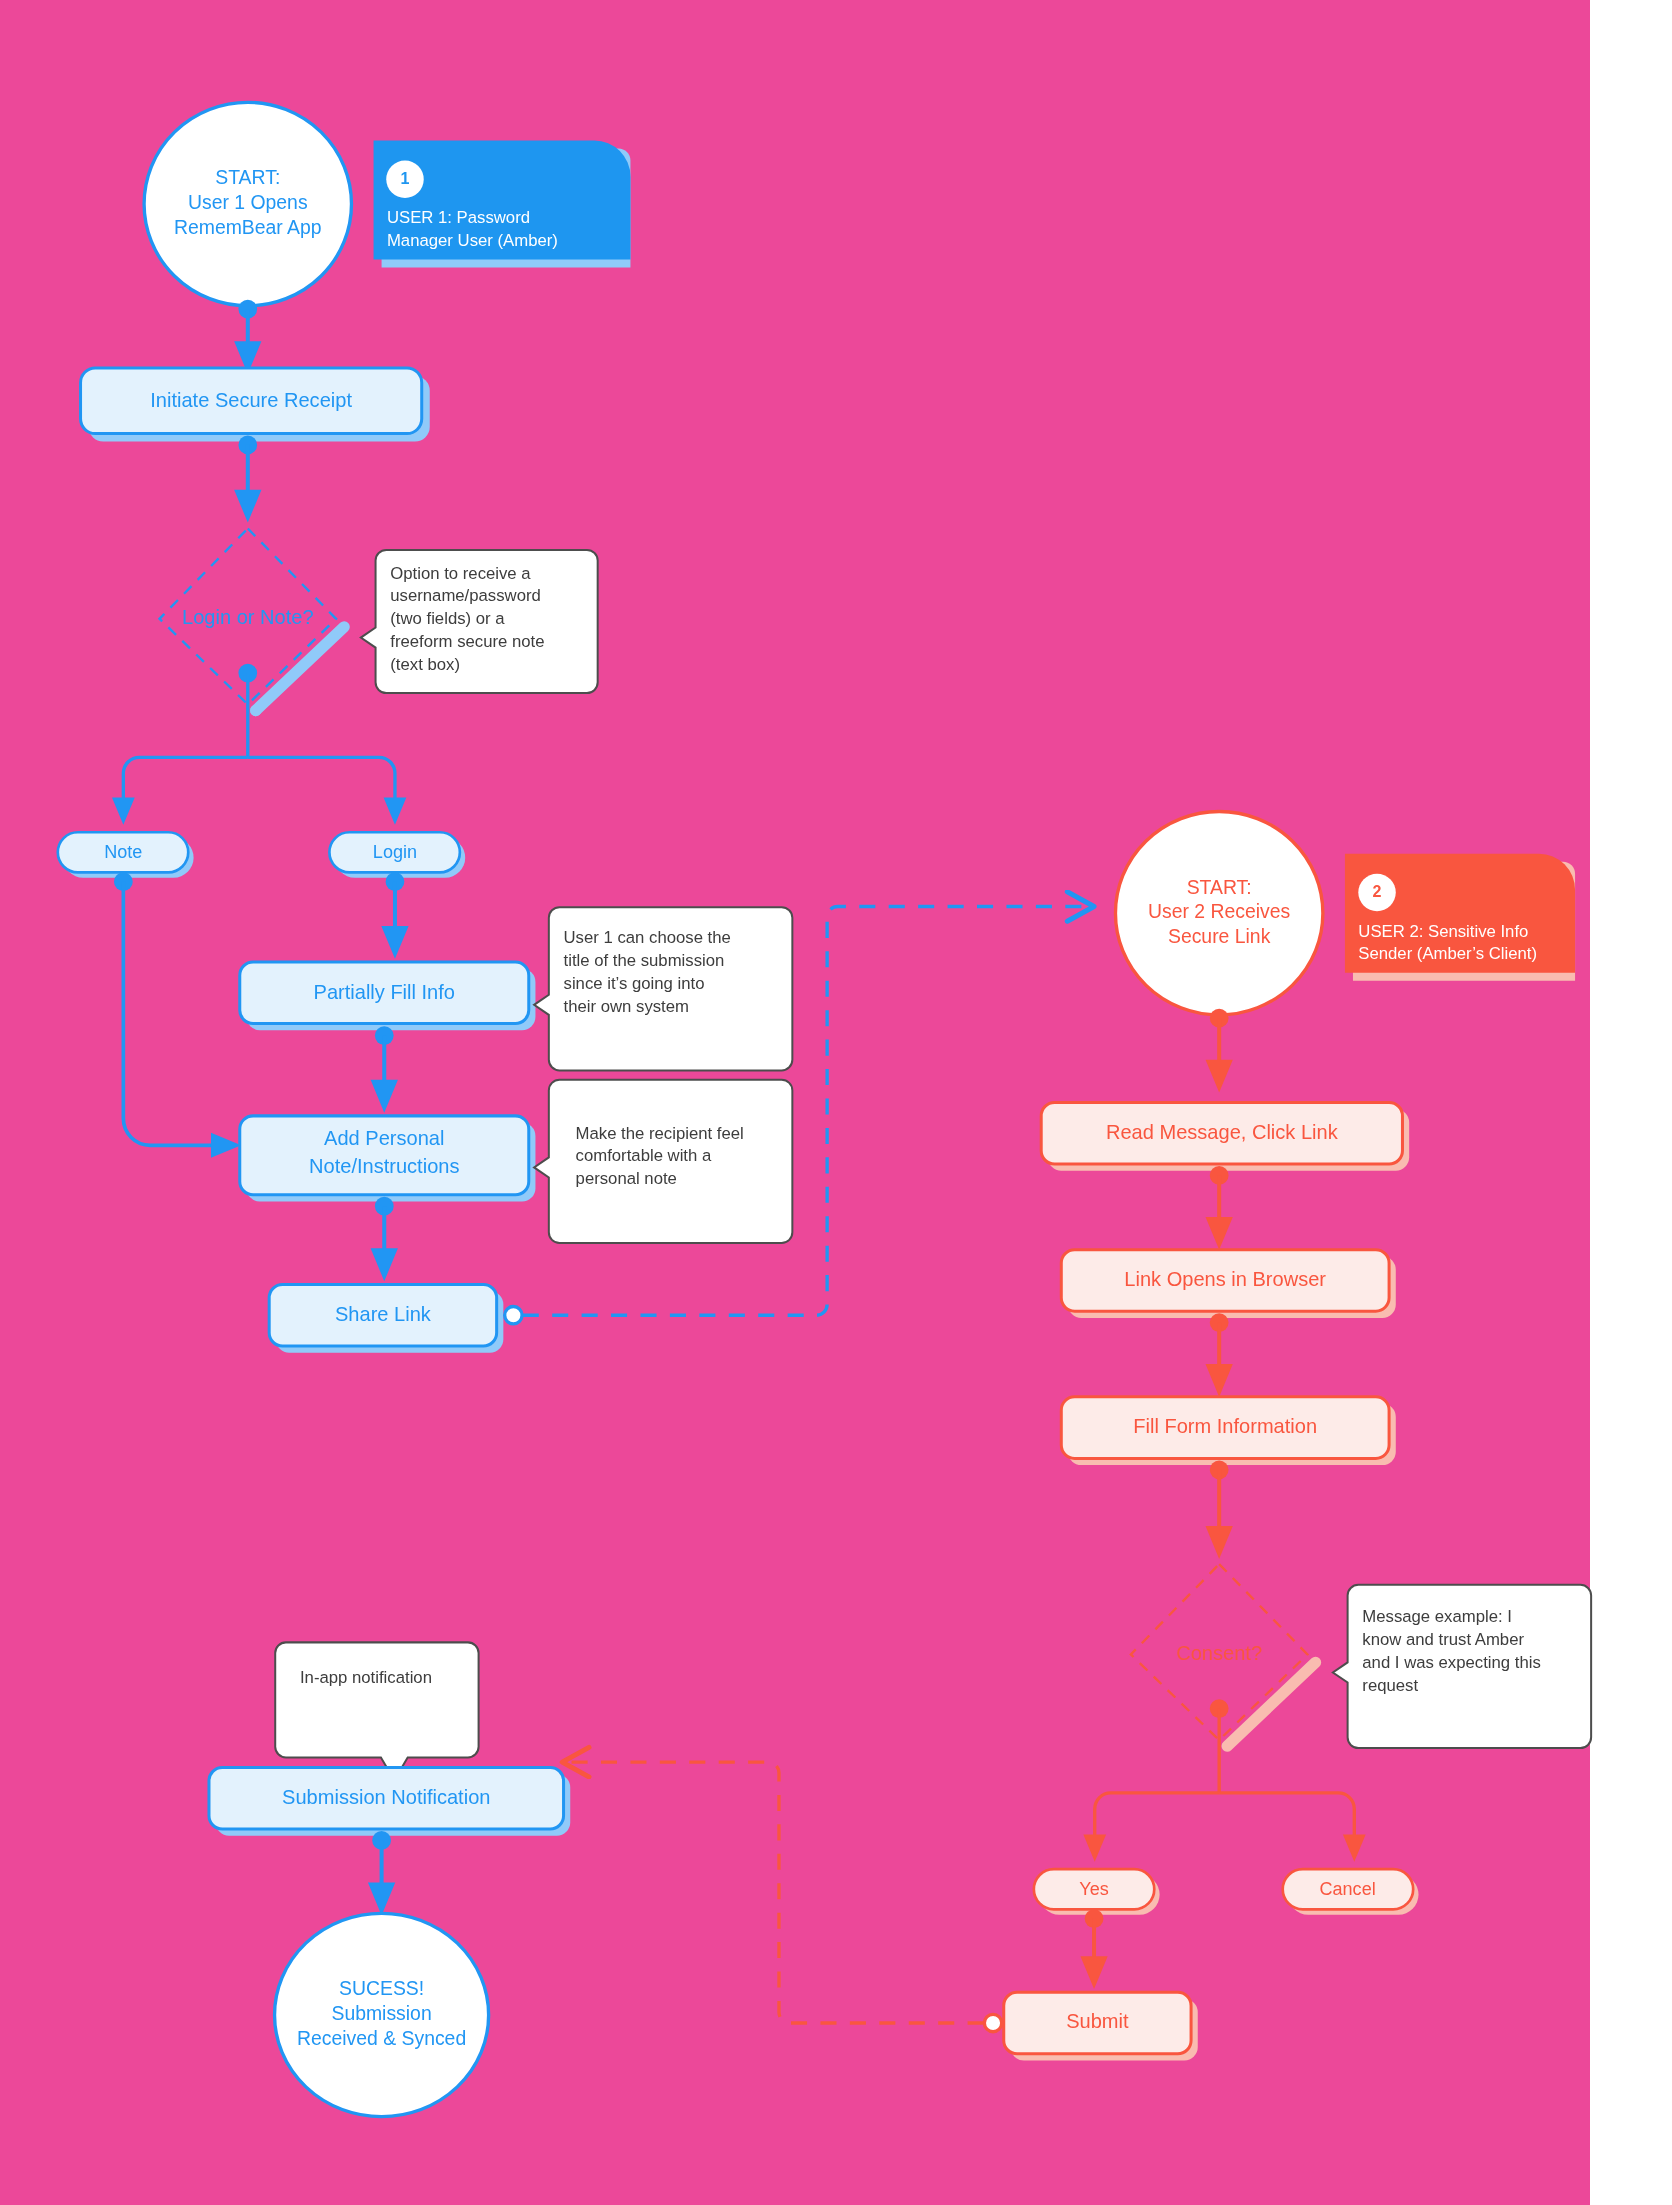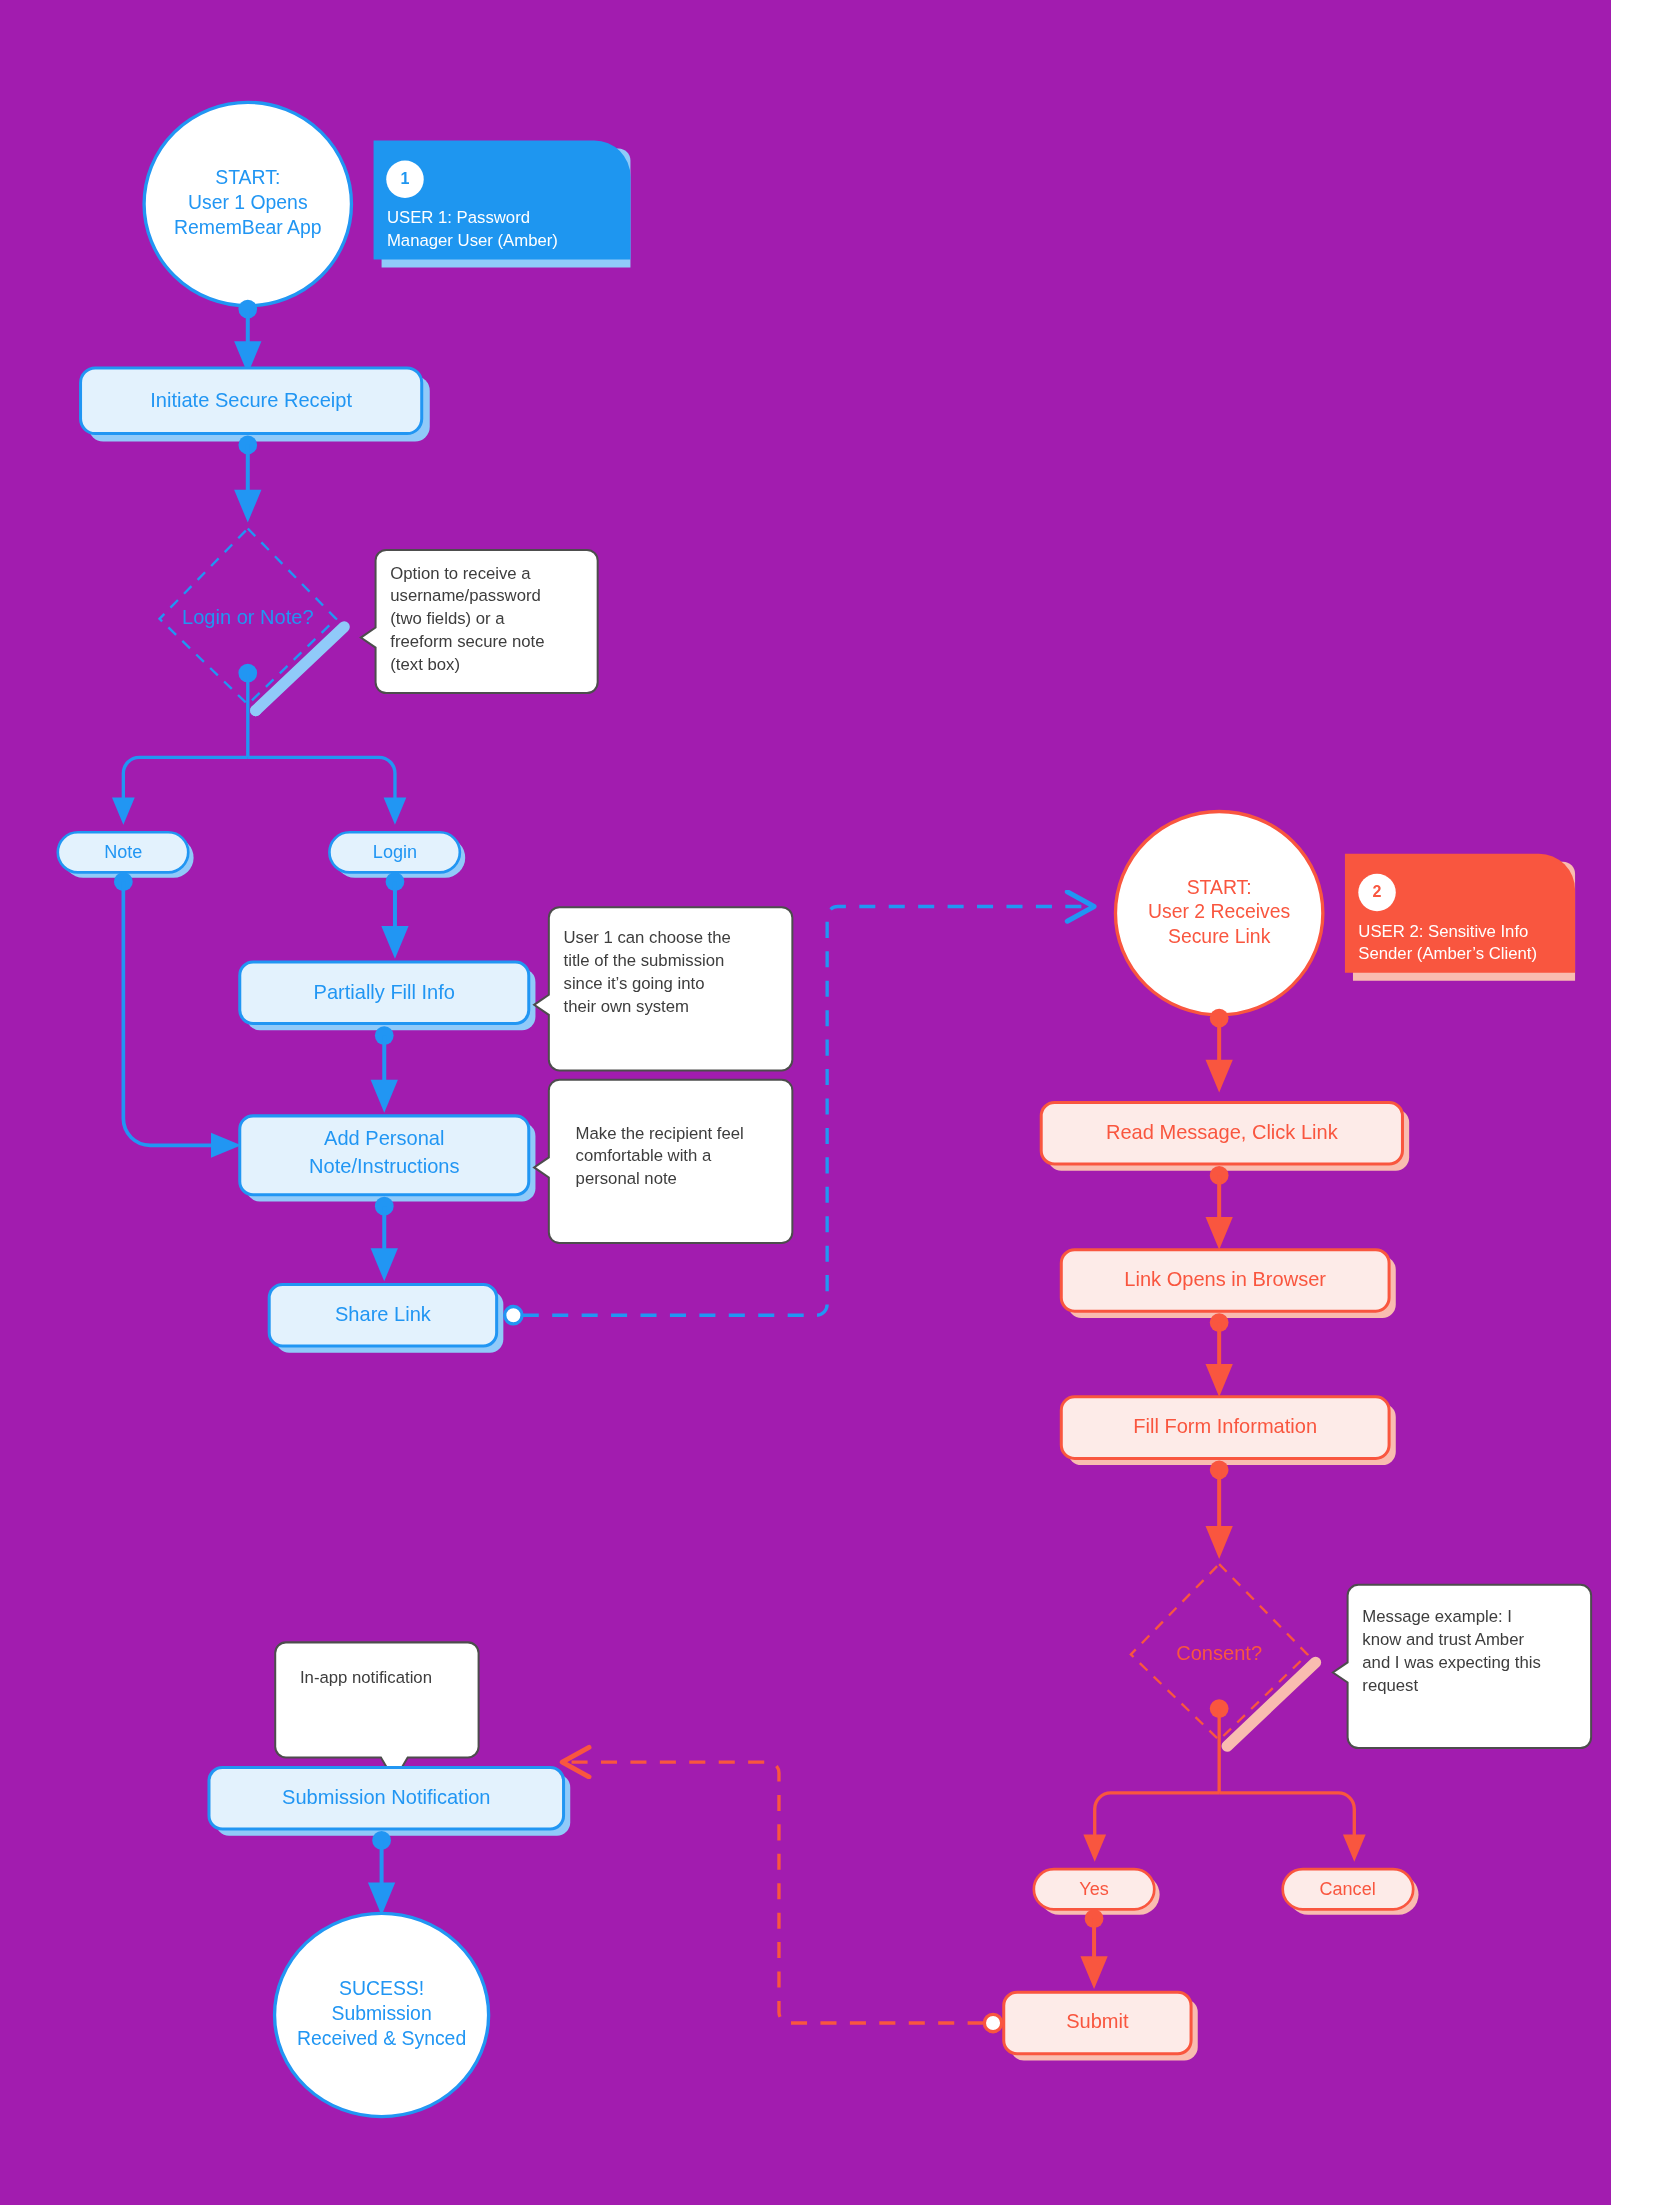--- a/index.html
+++ b/index.html
@@ -10,22 +10,21 @@
   body {
     width: 1673px;
     height: 2205px;
     font-family: "Liberation Sans", sans-serif;
     overflow: hidden;
   }
   #canvas {
     position: relative;
     width: 1590px;
     height: 2205px;
-    background: #a21caf;
-    padding-left: 21px;
+    background: #ec4899;
   }
   svg.flow {
     position: absolute;
     top: 0;
     left: 0;
     width: 1673px;
     height: 2205px;
   }
   .node-text {
     font-family: "Liberation Sans", sans-serif;

